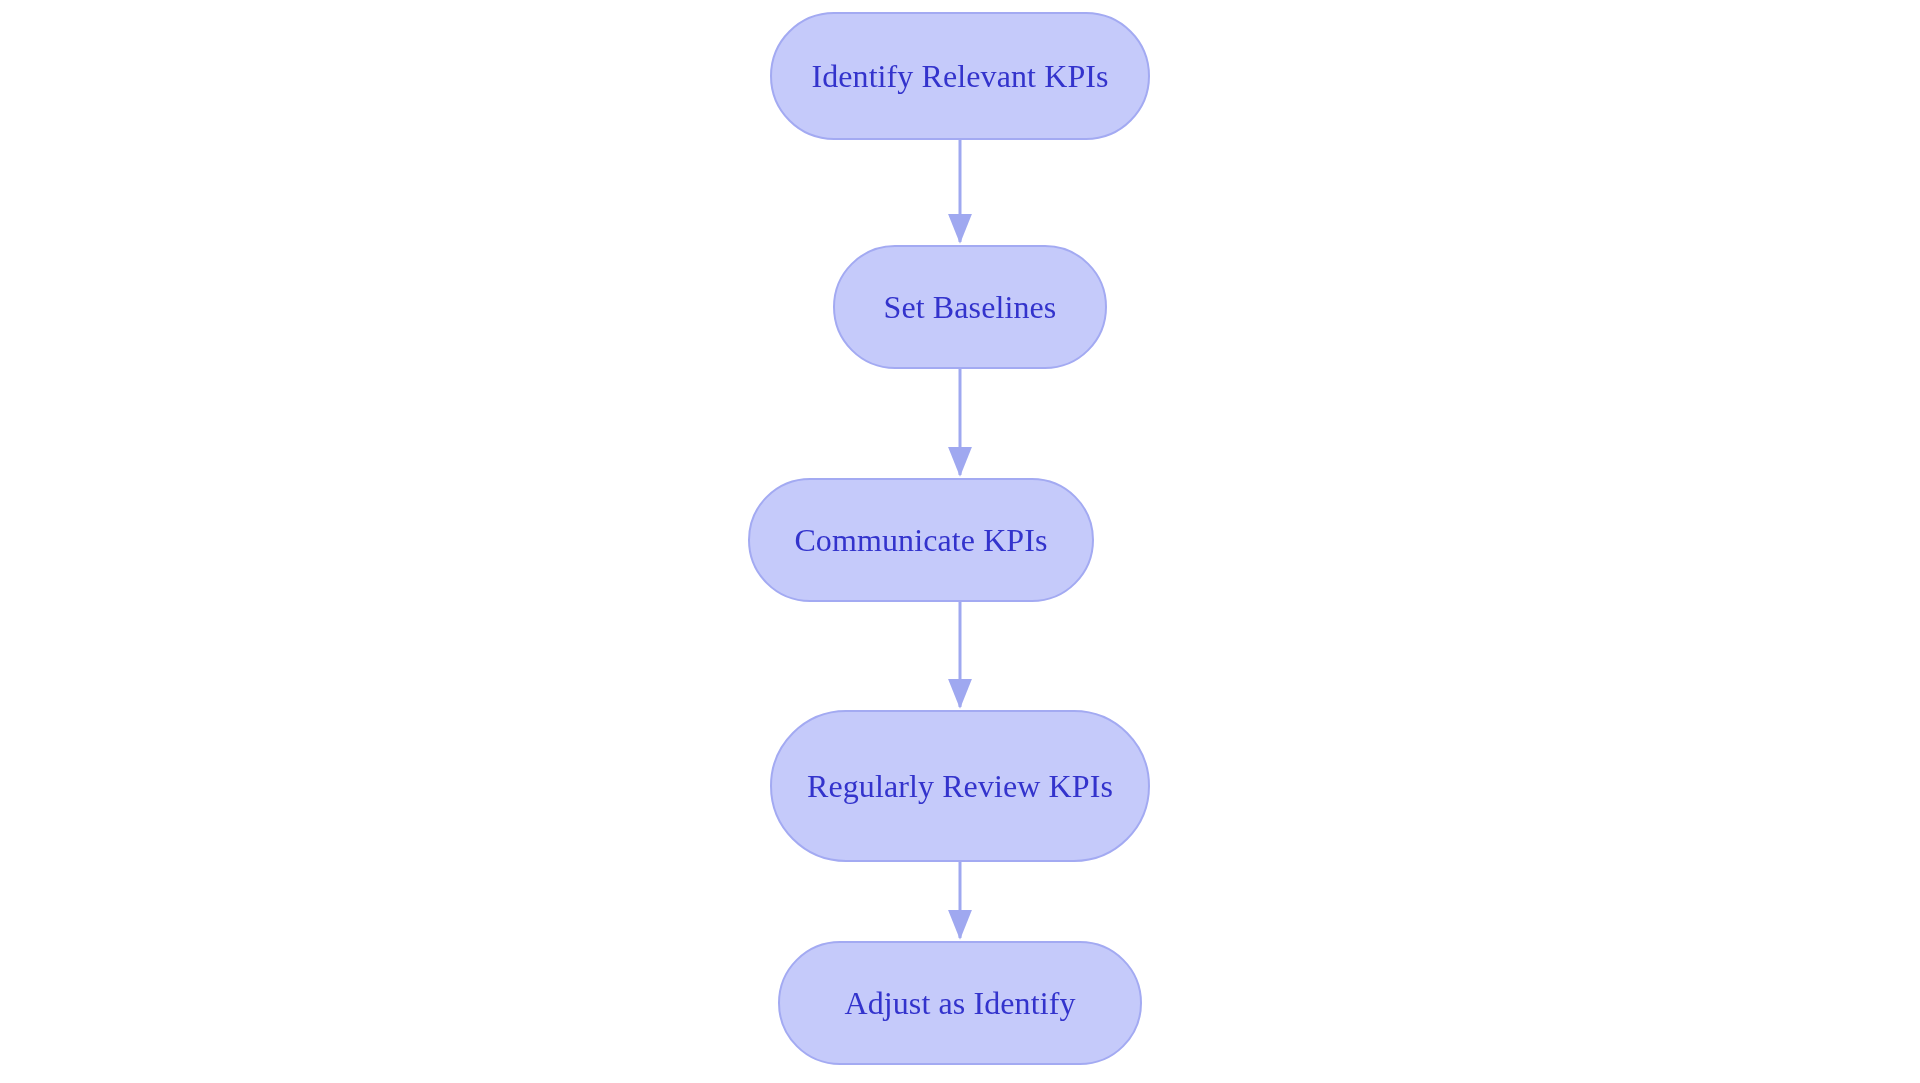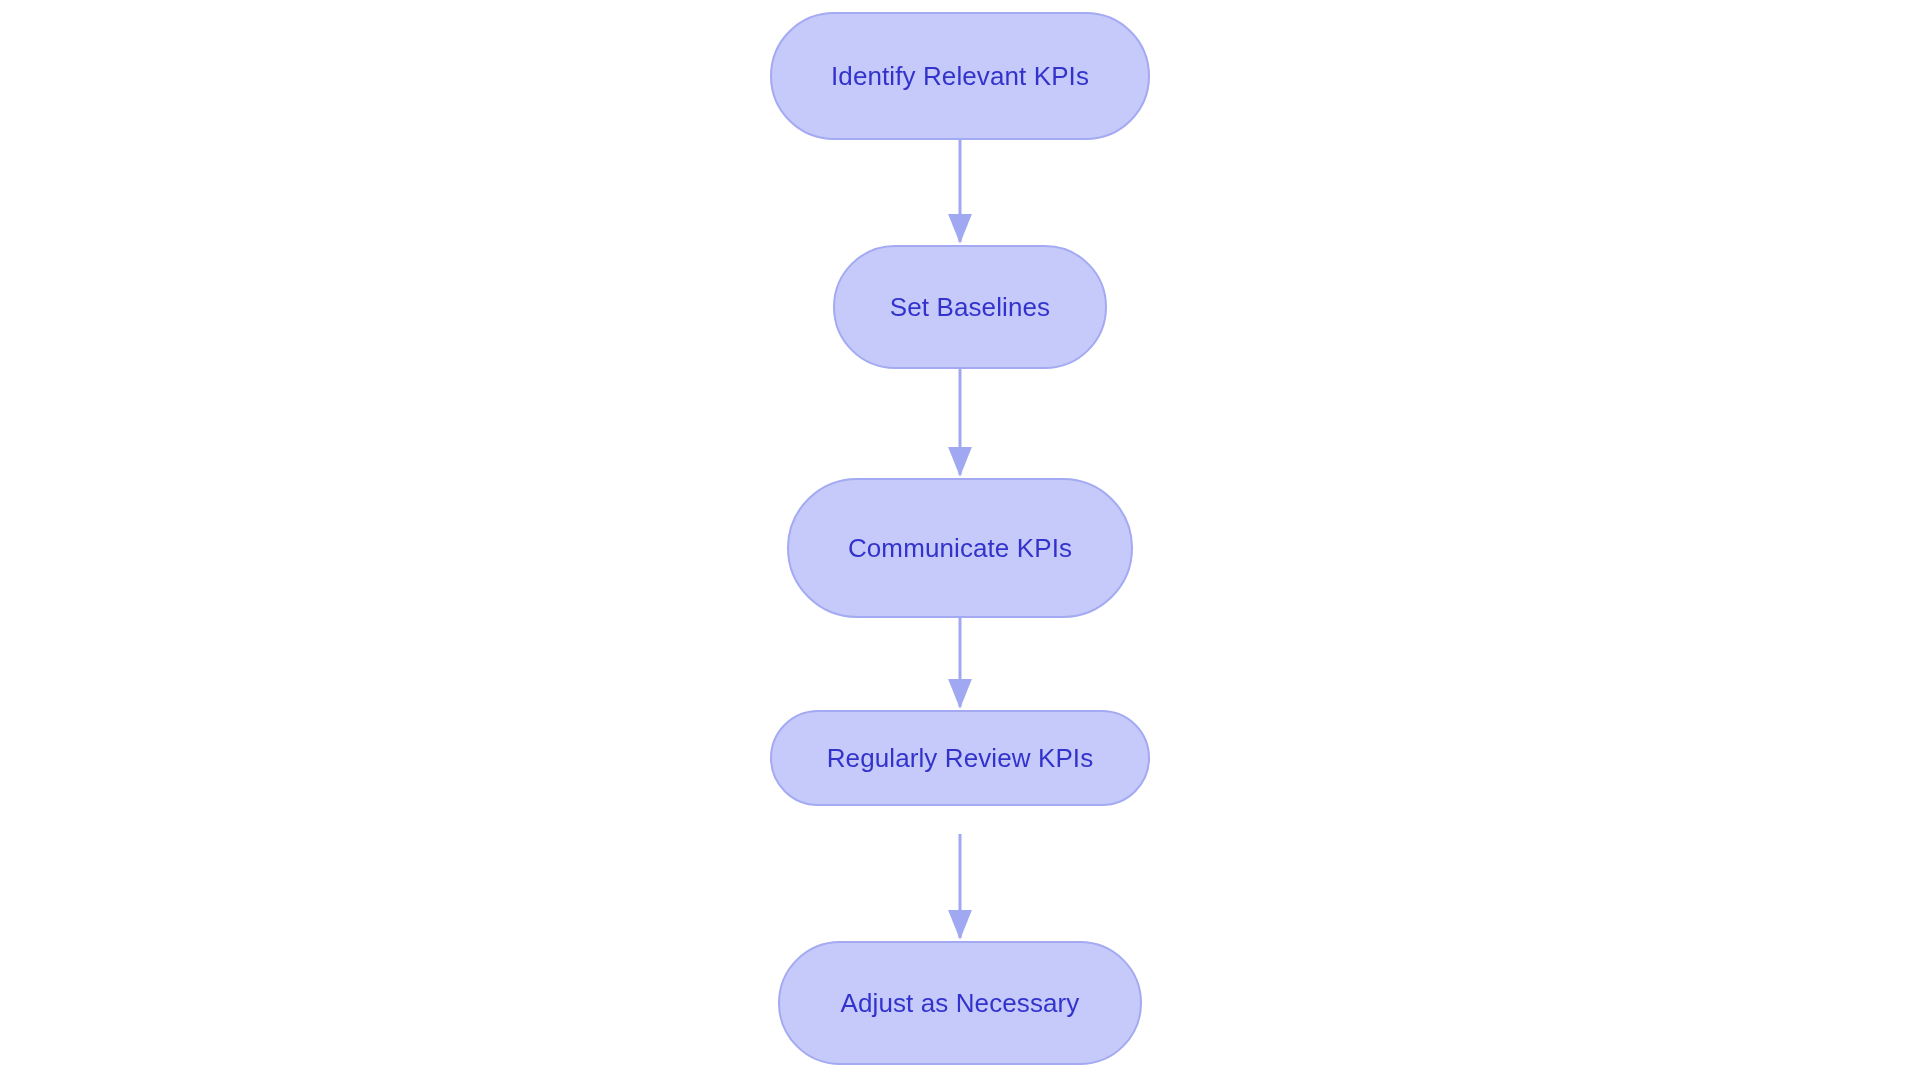--- a/index.html
+++ b/index.html
@@ -30,22 +30,22 @@
   .node {
     position: absolute;
     box-sizing: border-box;
     display: flex;
     align-items: center;
     justify-content: center;
     background: #c5cafa;
     border: 2px solid #a3aaf2;
     border-radius: 9999px;
     color: #3333cc;
-    font-family: Liberation Sans, sans-serif;
-    font-size: 26px;
+    font-family: Liberation Serif, serif;
+    font-size: 32px;
     font-weight: 400;
     letter-spacing: 0.1px;
     white-space: nowrap;
     line-height: 1;
     user-select: none;
   }
   .node-label {
     display: block;
     padding: 0 4px;
   }
@@ -70,25 +70,25 @@
   </svg>
 
   <div class="node" style="left:770px; top:12px; width:380px; height:128px;">
     <span class="node-label">Identify Relevant KPIs</span>
   </div>
 
   <div class="node" style="left:833px; top:245px; width:274px; height:124px;">
     <span class="node-label">Set Baselines</span>
   </div>
 
-  <div class="node" style="left:787px; top:478px; width:346px; height:140px;">
+  <div class="node" style="left:748px; top:478px; width:346px; height:124px;">
     <span class="node-label">Communicate KPIs</span>
   </div>
 
-  <div class="node" style="left:770px; top:710px; width:380px; height:96px;">
+  <div class="node" style="left:770px; top:710px; width:380px; height:152px;">
     <span class="node-label">Regularly Review KPIs</span>
   </div>
 
   <div class="node" style="left:778px; top:941px; width:364px; height:124px;">
-    <span class="node-label">Adjust as Necessary</span>
+    <span class="node-label">Adjust as Identify</span>
   </div>
 
 </div>
 
 </body></html>

